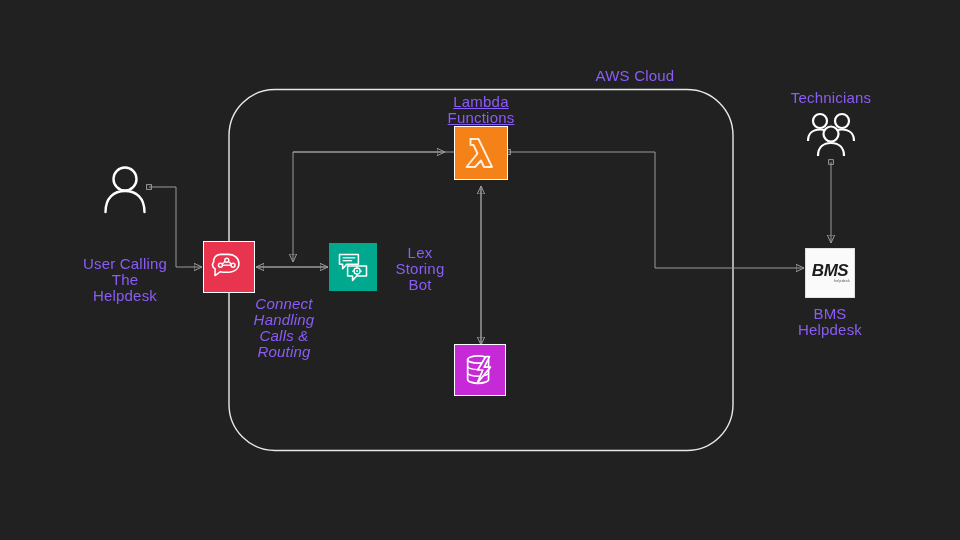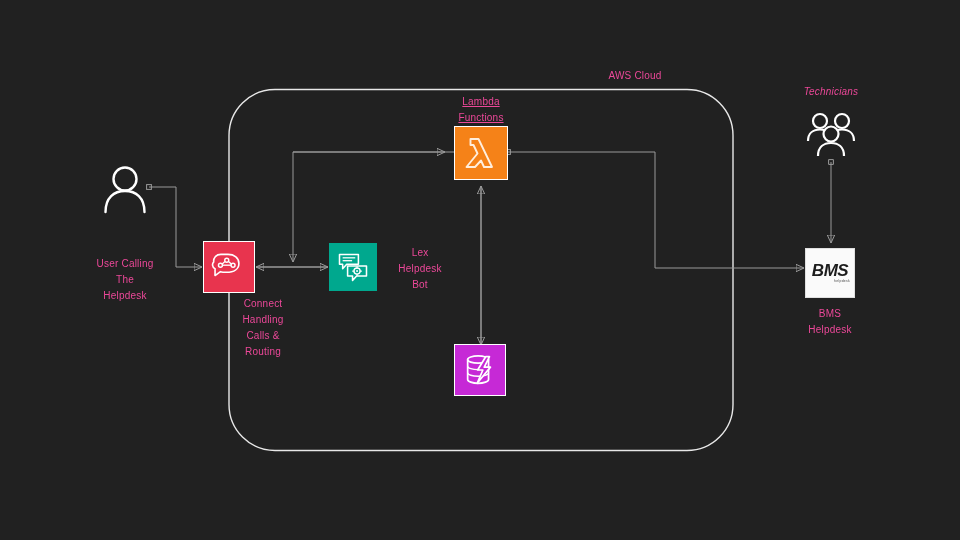--- a/index.html
+++ b/index.html
@@ -10,22 +10,22 @@
   #canvas {
     position: relative;
     width: 960px;
     height: 540px;
     background: #212121;
     font-family: "Liberation Sans", sans-serif;
     overflow: hidden;
   }
   .label {
     position: absolute;
-    color: #ec4899;
-    font-size: 10px;
+    color: #8b5cf6;
+    font-size: 15px;
     line-height: 16px;
     text-align: center;
     letter-spacing: 0.2px;
     white-space: pre-line;
     user-select: none;
   }
   .node-box {
     position: absolute;
     box-sizing: border-box;
     display: flex;
@@ -118,21 +118,21 @@
       <path d="M11,6 C5.5,6 2.5,10 3,14.5 C1,16 1.2,20.5 4.5,22 L4.5,29.5 L10.5,25.2
                C12,25.6 14,25.8 17,25.8 C26,25.8 31,21.8 31,16 C31,10 26,6 19,6 Z" fill="none" stroke="#ffffff" stroke-width="1.8" stroke-linejoin="round"></path>
       <circle cx="10.5" cy="18" r="2.2" fill="none" stroke="#ffffff" stroke-width="1.6"></circle>
       <circle cx="17.5" cy="12.5" r="2.2" fill="none" stroke="#ffffff" stroke-width="1.6"></circle>
       <circle cx="24.5" cy="18" r="2.2" fill="none" stroke="#ffffff" stroke-width="1.6"></circle>
       <line x1="12.4" y1="16.6" x2="15.6" y2="14" stroke="#ffffff" stroke-width="1.5"></line>
       <line x1="19.4" y1="14" x2="22.6" y2="16.6" stroke="#ffffff" stroke-width="1.5"></line>
       <line x1="12.7" y1="18" x2="22.3" y2="18" stroke="#ffffff" stroke-width="1.5"></line>
     </svg>
   </div>
-  <div class="label" style="left:203px; top:296px; width:120px;">Connect
+  <div class="label" style="left:224px; top:296px; width:120px;font-style:italic;">Connect
 Handling
 Calls &amp;
 Routing</div>
 
   <div class="node-box" style="left:329px; top:243px; width:48px; height:48px; background:#00a88e;">
     <svg width="36" height="36" viewBox="0 0 40 40" aria-hidden="true">
       <path d="M5,6 L26,6 L26,17 L13,17 L8.5,22 L8.5,17 L5,17 Z" fill="none" stroke="#ffffff" stroke-width="1.7" stroke-linejoin="round"></path>
       <line x1="8.5" y1="9.8" x2="22.5" y2="9.8" stroke="#ffffff" stroke-width="1.4"></line>
       <line x1="8.5" y1="13" x2="19" y2="13" stroke="#ffffff" stroke-width="1.4"></line>
       <path d="M14,19 L35,19 L35,30 L24,30 L19.5,35 L19.5,30 L14,30 Z" fill="none" stroke="#ffffff" stroke-width="1.7" stroke-linejoin="round"></path>
@@ -140,21 +140,21 @@
       <circle cx="24.5" cy="24.5" r="1.1" fill="#ffffff"></circle>
       <g stroke="#ffffff" stroke-width="1.3" stroke-linecap="round">
         <line x1="24.5" y1="19.6" x2="24.5" y2="21"></line>
         <line x1="24.5" y1="28" x2="24.5" y2="29.4"></line>
         <line x1="19.6" y1="24.5" x2="21" y2="24.5"></line>
         <line x1="28" y1="24.5" x2="29.4" y2="24.5"></line>
       </g>
     </svg>
   </div>
   <div class="label" style="left:375px; top:245px; width:90px; text-align:center;">Lex
-Helpdesk
+Storing
 Bot</div>
 
   <div class="node-box" style="left:454px; top:126px; width:54px; height:54px; background:#f58218; border:1.5px solid #ffffff;">
     <svg width="40" height="40" viewBox="0 0 40 40" aria-hidden="true">
       <path d="M9.5,6 L17.5,6 L31,34 L23,34 L20,27.5 L14,34 L5.5,34 L16.5,20.5 L12.5,12 L9.5,12 Z" fill="none" stroke="#ffeedd" stroke-width="1.9" stroke-linejoin="round"></path>
     </svg>
   </div>
   <div class="label" style="left:421px; top:94px; width:120px;text-decoration:underline;">Lambda
 Functions</div>
 
@@ -178,15 +178,15 @@
   <div class="node-box icon-outline" style="left:803px; top:110px; width:56px; height:50px;">
     <svg width="56" height="50" viewBox="0 0 56 50" aria-hidden="true">
       <circle cx="17" cy="11" r="7" fill="none" stroke="#ffffff" stroke-width="2.2"></circle>
       <path d="M5,31 C5,23 10.5,19.5 17,19.5 C23.5,19.5 29,23 29,31" fill="#212121" stroke="#ffffff" stroke-width="2.2" stroke-linejoin="round"></path>
       <circle cx="39" cy="11" r="7" fill="none" stroke="#ffffff" stroke-width="2.2"></circle>
       <path d="M27,31 C27,23 32.5,19.5 39,19.5 C45.5,19.5 51,23 51,31" fill="#212121" stroke="#ffffff" stroke-width="2.2" stroke-linejoin="round"></path>
       <circle cx="28" cy="24" r="7.5" fill="#212121" stroke="#ffffff" stroke-width="2.2"></circle>
       <path d="M15,46 C15,37 20.8,33 28,33 C35.2,33 41,37 41,46" fill="#212121" stroke="#ffffff" stroke-width="2.2" stroke-linejoin="round"></path>
     </svg>
   </div>
-  <div class="label" style="left:771px; top:84px; width:120px;font-style:italic;">Technicians</div>
+  <div class="label" style="left:771px; top:90px; width:120px;">Technicians</div>
 
 </div>
 
 </body></html>

